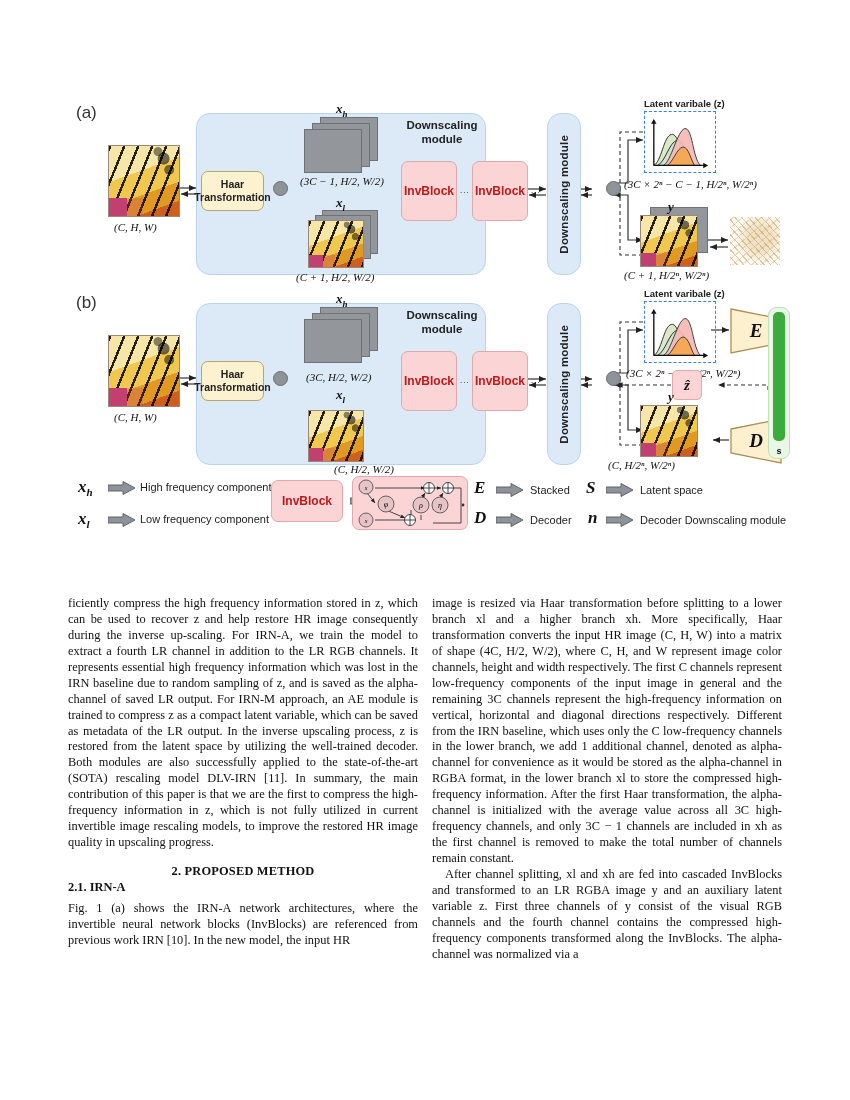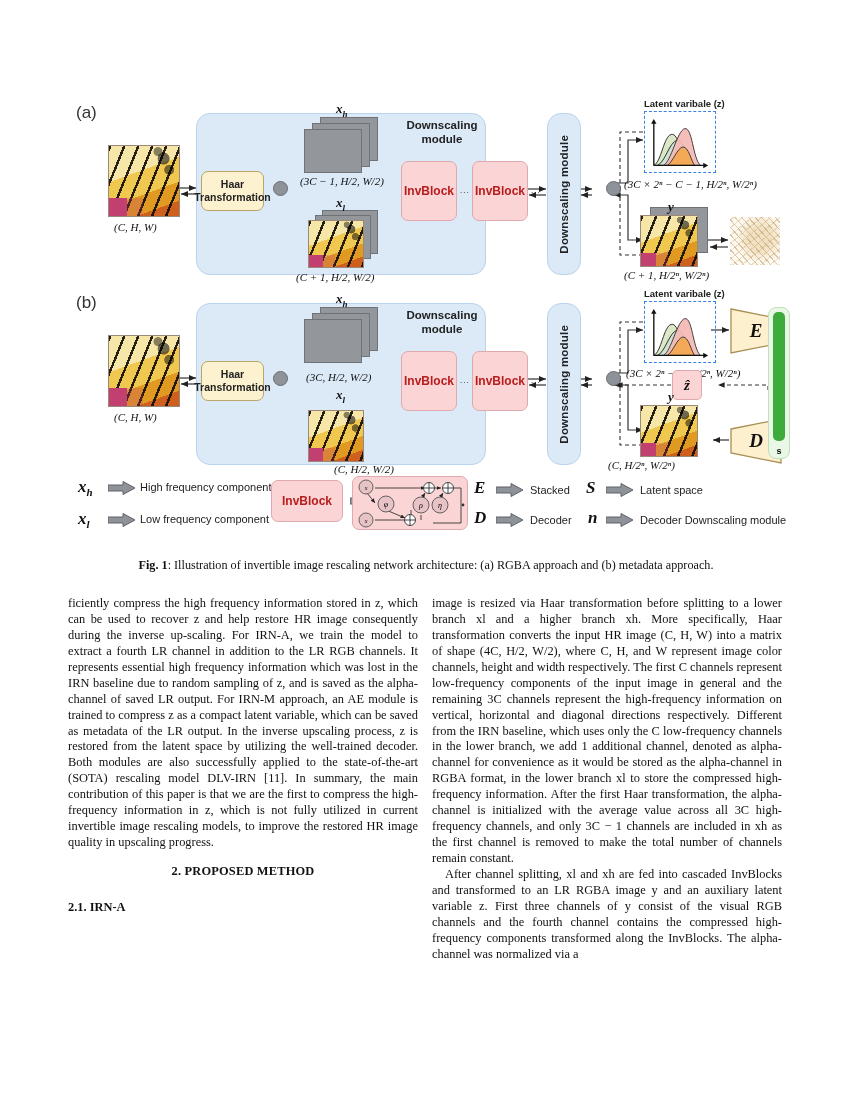--- a/index.html
+++ b/index.html
@@ -116,21 +116,21 @@
   .figcap b { font-weight:bold; }
 
   
   .col { position:absolute; width:350px; top:596px; font-size:12.4px;
          line-height:1.285; text-align:justify; color:#111; }
   .col.left { left:68px; }
   .col.right { left:432px; }
   .col p { margin:0; text-indent:0; }
   .col p.ind { text-indent:13px; }
   .sec { text-align:center; font-weight:bold; font-size:12.4px;
-         margin:13px 0 20px 0; letter-spacing:.2px; }
+         margin:13px 0 0 0; letter-spacing:.2px; }
   .subsec { font-weight:bold; font-size:12.4px; margin:0 0 5px 0; }
 </style>
 </head>
 <body>
 
 <div class="page">
 
   <div class="figure">
 
     <svg width="716" height="455" style="position:absolute;left:0;top:0;">
@@ -447,28 +447,26 @@
     </svg>
     <div class="leg-txt" style="left:462px; top:419px;">Decoder</div>
 
     <div class="leg-sym" style="left:520px; top:413px;">n</div>
     <svg class="fatarrow" style="left:538px; top:418px;" width="28" height="14">
       <path d="M0,4 L15,4 L15,0.5 L27,7 L15,13.5 L15,10 L0,10 Z" fill="#8e9299" stroke="#5f6369" stroke-width="1"></path>
     </svg>
     <div class="leg-txt" style="left:572px; top:419px;">Decoder Downscaling module</div>
   </div>
 
-  <div class="figcap">
-    <b>Fig. 1</b><span>: Illustration of invertible image rescaling network architecture: (a) RGBA approach and (b) metadata approach.</span>
-  </div>
 
   <div class="col left">
     <p>ficiently compress the high frequency information stored in z, which can be used to recover z and help restore HR image consequently during the inverse up-scaling. For IRN-A, we train the model to extract a fourth LR channel in addition to the LR RGB channels. It represents essential high frequency information which was lost in the IRN baseline due to random sampling of z, and is saved as the alpha-channel of saved LR output. For IRN-M approach, an AE module is trained to compress z as a compact latent variable, which can be saved as metadata of the LR output. In the inverse upscaling process, z is restored from the latent space by utilizing the well-trained decoder. Both modules are also successfully applied to the state-of-the-art (SOTA) rescaling model DLV-IRN [11]. In summary, the main contribution of this paper is that we are the first to compress the high-frequency information in z, which is not fully utilized in current invertible image rescaling models, to improve the restored HR image quality in upscaling progress.</p>
     <div class="sec">2.  PROPOSED METHOD</div>
     <div class="subsec">2.1.  IRN-A</div>
+    <p>Fig. 1 (a) shows the IRN-A network architectures, where the invertible neural network blocks (InvBlocks) are referenced from previous work IRN [10]. In the new model, the input HR</p>
   </div>
 
   <div class="col right">
     <p>image is resized via Haar transformation before splitting to a lower branch xl and a higher branch xh. More specifically, Haar transformation converts the input HR image (C, H, W) into a matrix of shape (4C, H/2, W/2), where C, H, and W represent image color channels, height and width respectively. The first C channels represent low-frequency components of the input image in general and the remaining 3C channels represent the high-frequency information on vertical, horizontal and diagonal directions respectively. Different from the IRN baseline, which uses only the C low-frequency channels in the lower branch, we add 1 additional channel, denoted as alpha-channel for convenience as it would be stored as the alpha-channel in RGBA format, in the lower branch xl to store the compressed high-frequency information. After the first Haar transformation, the alpha-channel is initialized with the average value across all 3C high-frequency channels, and only 3C − 1 channels are included in xh as the first channel is removed to make the total number of channels remain constant.</p>
     <p class="ind">After channel splitting, xl and xh are fed into cascaded InvBlocks and transformed to an LR RGBA image y and an auxiliary latent variable z. First three channels of y consist of the visual RGB channels and the fourth channel contains the compressed high-frequency components transformed along the InvBlocks.  The alpha-channel was normalized via a</p>
   </div>
 
 </div>
 
 </body></html>

